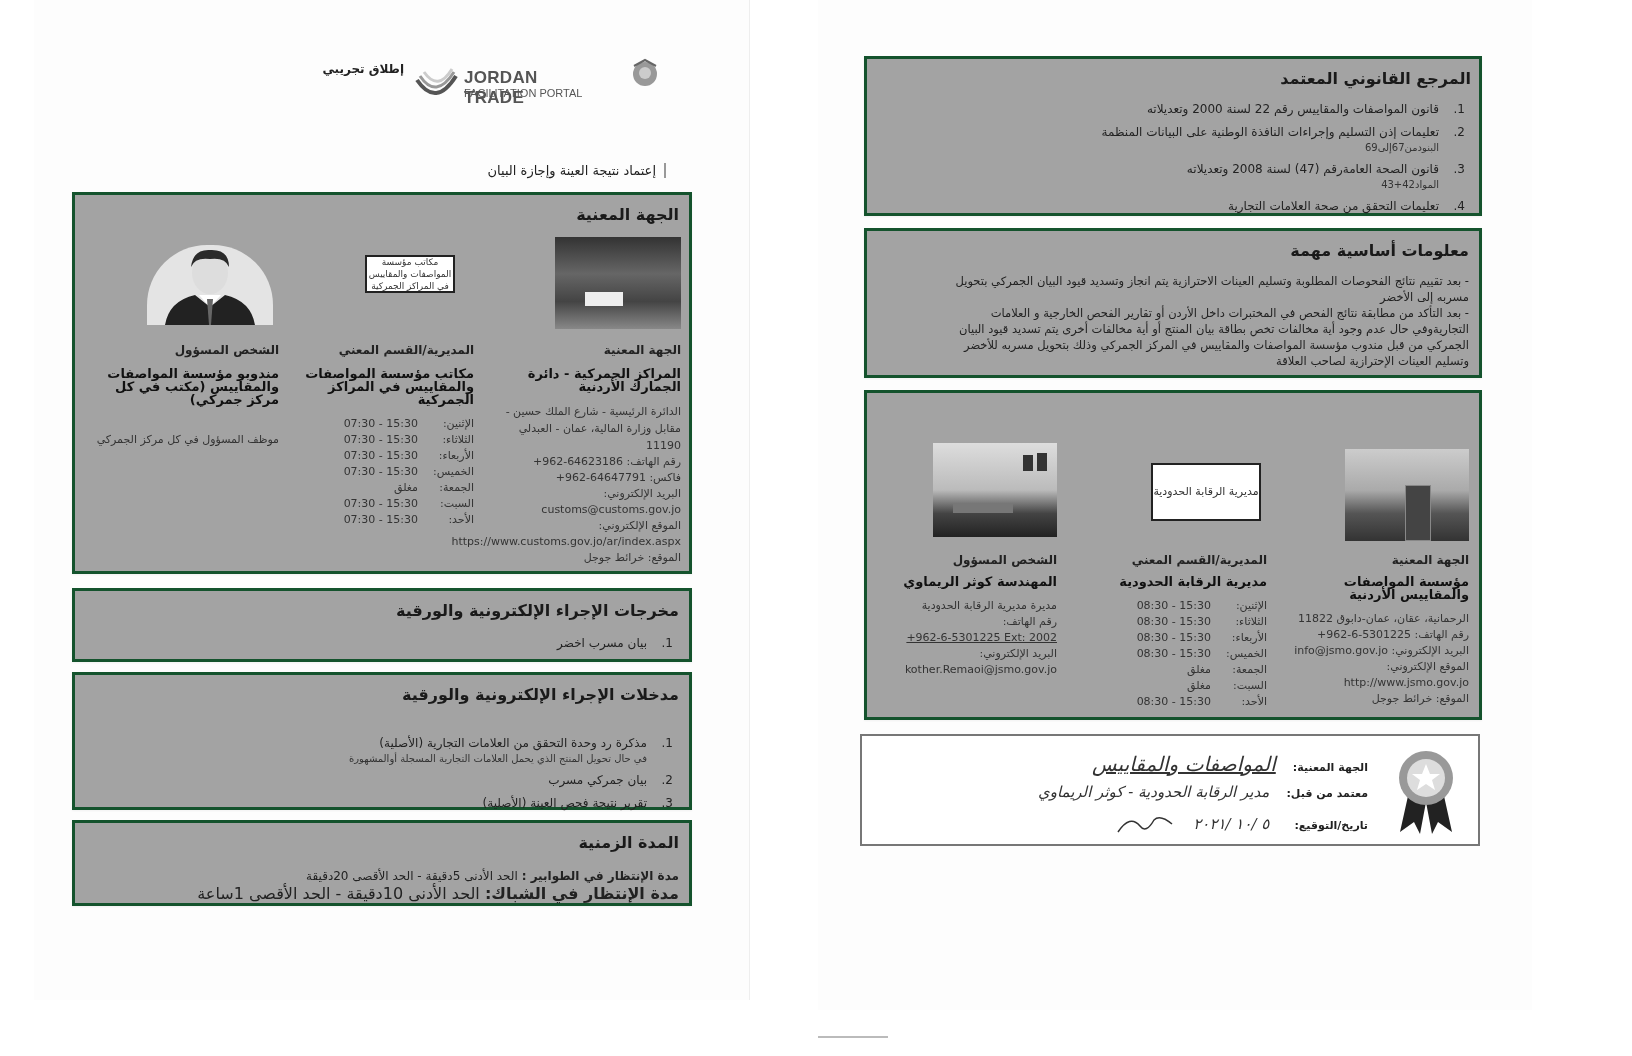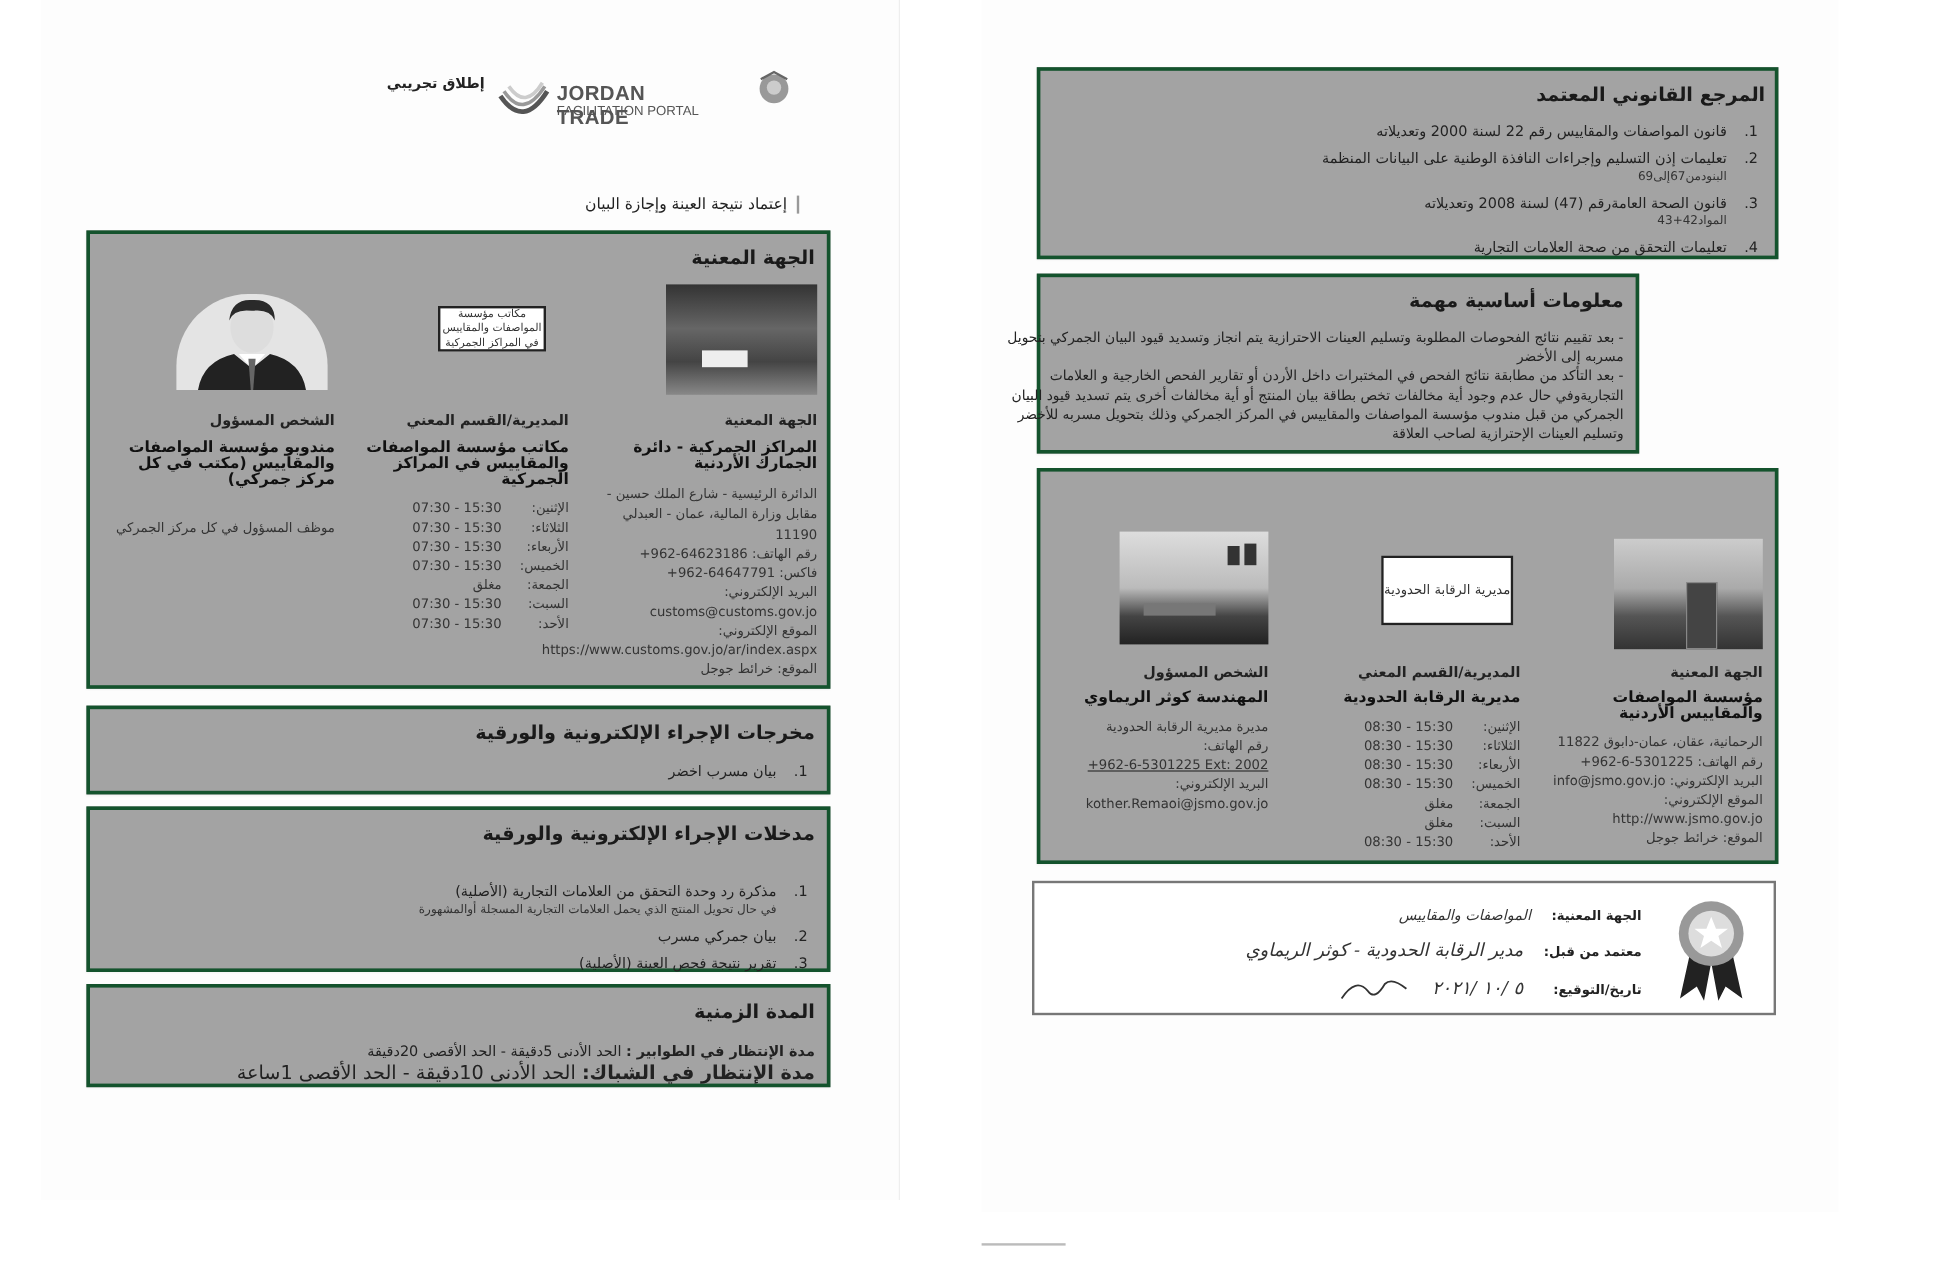--- a/index.html
+++ b/index.html
@@ -159,21 +159,21 @@
   <div class="card rtl" style="left:46px;top:56px;width:618px;height:160px;">
     <h2 class="section-title" style="position:absolute;right:8px;top:10px;">المرجع القانوني المعتمد</h2>
     <ol class="numlist" id="legal-list" style="position:absolute;right:8px;top:42px;width:590px;">
         <li><span class="num">1.</span><span>قانون المواصفات والمقاييس رقم 22 لسنة 2000 وتعديلاته</span></li>
         <li><span class="num">2.</span><span>تعليمات إذن التسليم وإجراءات النافذة الوطنية على البيانات المنظمة</span><span class="sub">البنودمن67إلى69</span></li>
         <li><span class="num">3.</span><span>قانون الصحة العامةرقم (47) لسنة 2008 وتعديلاته</span><span class="sub">المواد42+43</span></li>
         <li><span class="num">4.</span><span>تعليمات التحقق من صحة العلامات التجارية</span></li>
       </ol>
   </div>
 
-  <div class="card rtl" style="left:46px;top:228px;width:502px;height:150px;">
+  <div class="card rtl" style="left:46px;top:228px;width:618px;height:150px;">
     <h2 class="section-title" style="position:absolute;right:10px;top:10px;">معلومات أساسية مهمة</h2>
     <div id="info-paras" style="position:absolute;right:10px;top:42px;width:520px;font-size:11.5px;line-height:16px;color:#222;">
         <p>- بعد تقييم نتائج الفحوصات المطلوبة وتسليم العينات الاحترازية يتم انجاز وتسديد قيود البيان الجمركي بتحويل مسربه إلى الأخضر</p>
         <p>- بعد التأكد من مطابقة نتائج الفحص في المختبرات داخل الأردن أو تقارير الفحص الخارجية و العلامات التجاريةوفي حال عدم وجود أية مخالفات تخص بطاقة بيان المنتج أو أية مخالفات أخرى يتم تسديد قيود البيان الجمركي من قبل مندوب مؤسسة المواصفات والمقاييس في المركز الجمركي وذلك بتحويل مسربه للأخضر وتسليم العينات الإحترازية لصاحب العلاقة</p>
       </div>
   </div>
 
   <div class="card rtl" style="left:46px;top:390px;width:618px;height:330px;">
 
     <div class="photo" style="right:10px;top:56px;width:124px;height:92px;background:linear-gradient(180deg,#ccc 0%,#aaa 45%,#555 70%,#333 100%);">
@@ -249,21 +249,21 @@
       <svg width="60" height="88" viewBox="0 0 60 88">
         <path d="M12 48 L4 84 L18 74 L24 86 L30 54Z" fill="#222"></path>
         <path d="M48 48 L56 84 L42 74 L36 86 L30 54Z" fill="#222"></path>
         <circle cx="30" cy="30" r="27" fill="#999"></circle>
         <circle cx="30" cy="30" r="19" fill="#ddd"></circle>
         <path d="M30 16 L34 26 L44 26 L36 32 L39 42 L30 36 L21 42 L24 32 L16 26 L26 26Z" fill="#fff"></path>
       </svg>
     </div>
     <div style="position:absolute;right:110px;top:16px;width:480px;">
       <span style="font-size:11px;font-weight:bold;">الجهة المعنية:</span>
-      <span style="font-family:'DejaVu Serif',serif;font-style:italic;font-size:12px;color:#333;margin-right:12px;">المواصفات والمقاييس</span>
+      <span style="font-family:'DejaVu Serif',serif;font-style:italic;font-size:20px;color:#333;margin-right:12px;text-decoration:underline;">المواصفات والمقاييس</span>
     </div>
     <div style="position:absolute;right:110px;top:46px;width:480px;">
       <span style="font-size:11px;font-weight:bold;">معتمد من قبل:</span>
       <span style="font-family:'DejaVu Serif',serif;font-style:italic;font-size:15px;color:#333;margin-right:12px;">مدير الرقابة الحدودية - كوثر الريماوي</span>
     </div>
     <div style="position:absolute;right:110px;top:76px;width:480px;">
       <span style="font-size:11px;font-weight:bold;">تاريخ/التوقيع:</span>
       <span style="font-family:'DejaVu Serif',serif;font-style:italic;font-size:15px;color:#333;margin-right:20px;">٥ /١٠ /٢٠٢١</span>
       <svg width="60" height="24" viewBox="0 0 60 24" style="vertical-align:middle;margin-right:12px;">
           <path d="M2 20 Q14 2 24 14 Q30 22 38 8 Q44 2 56 12" stroke="#333" stroke-width="1.5" fill="none"></path>

